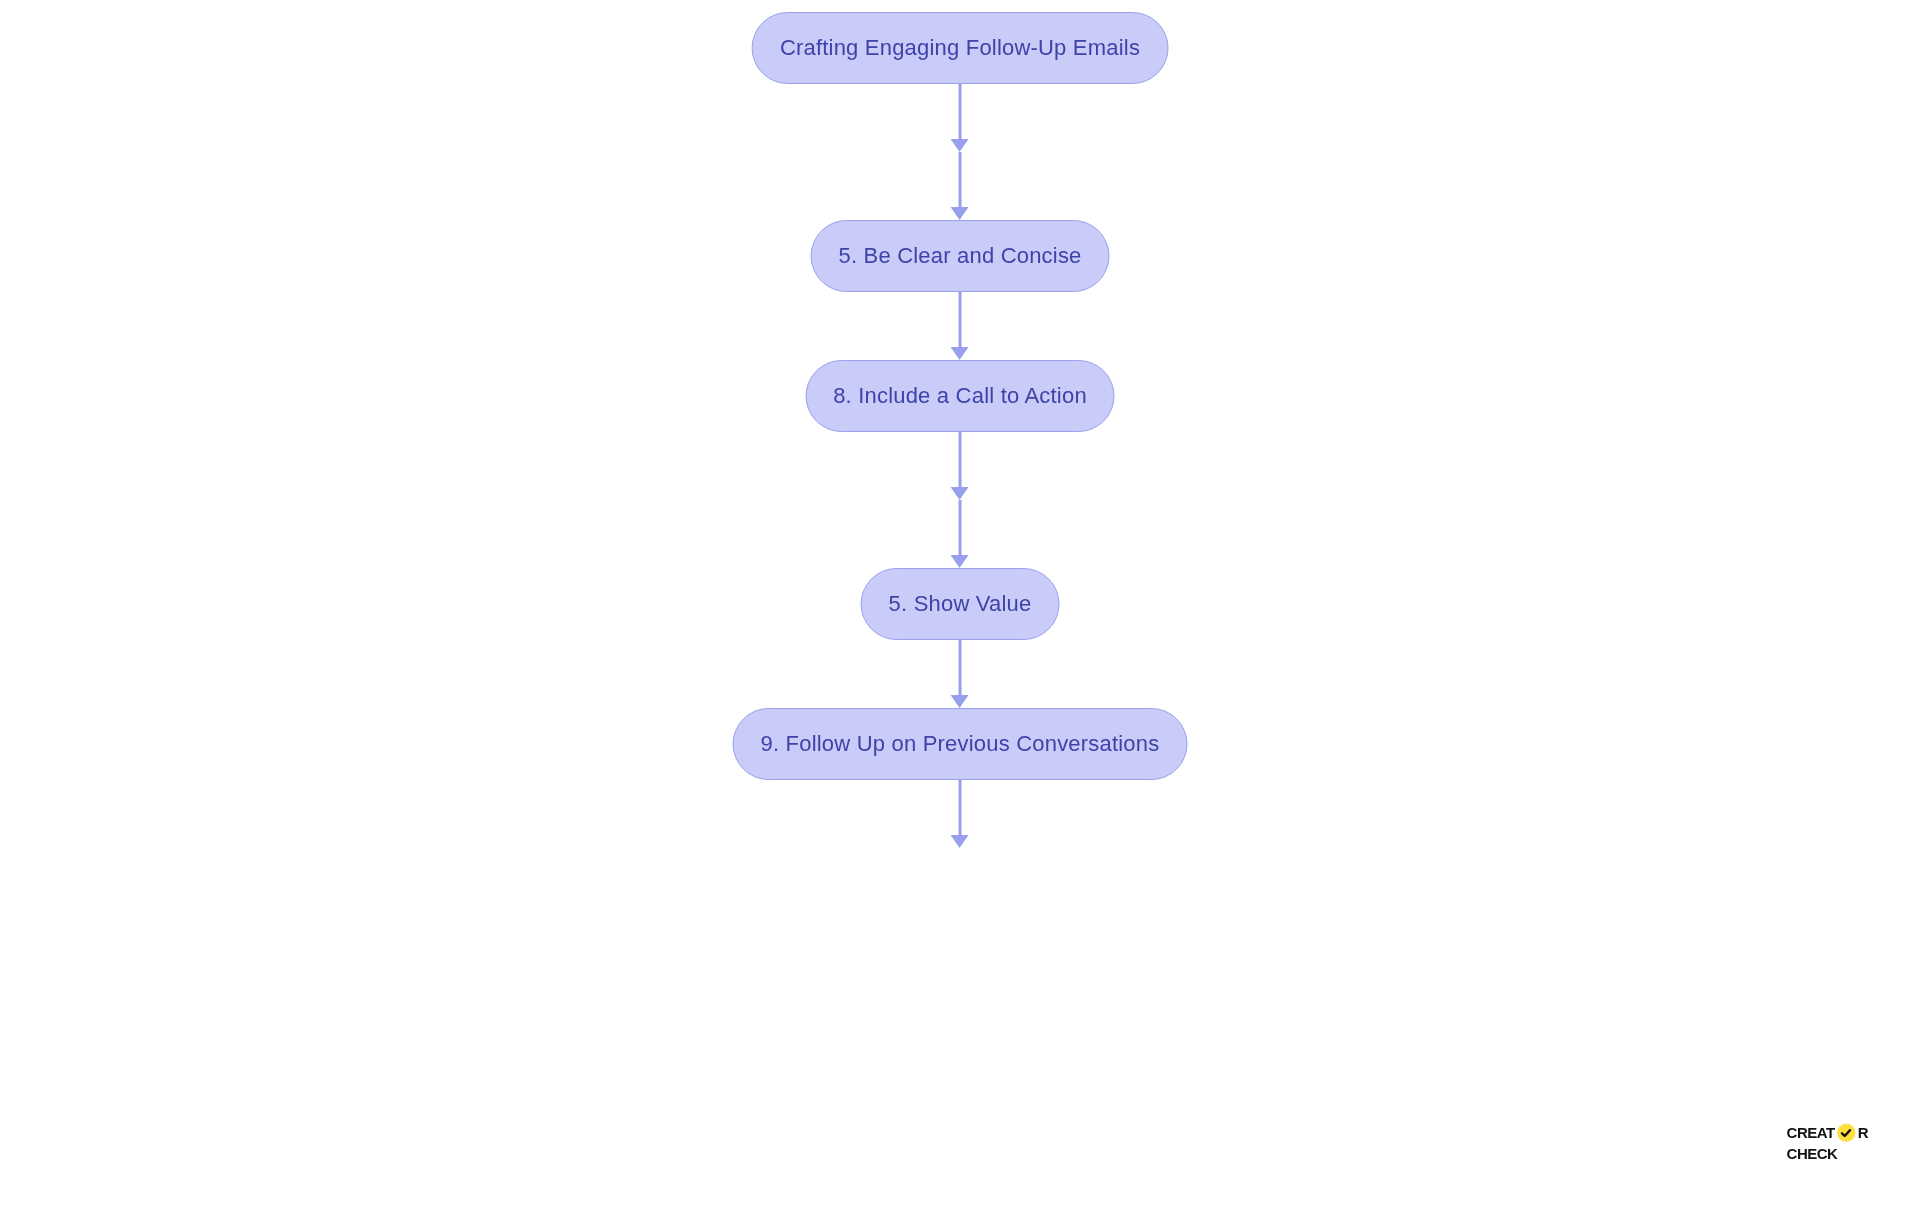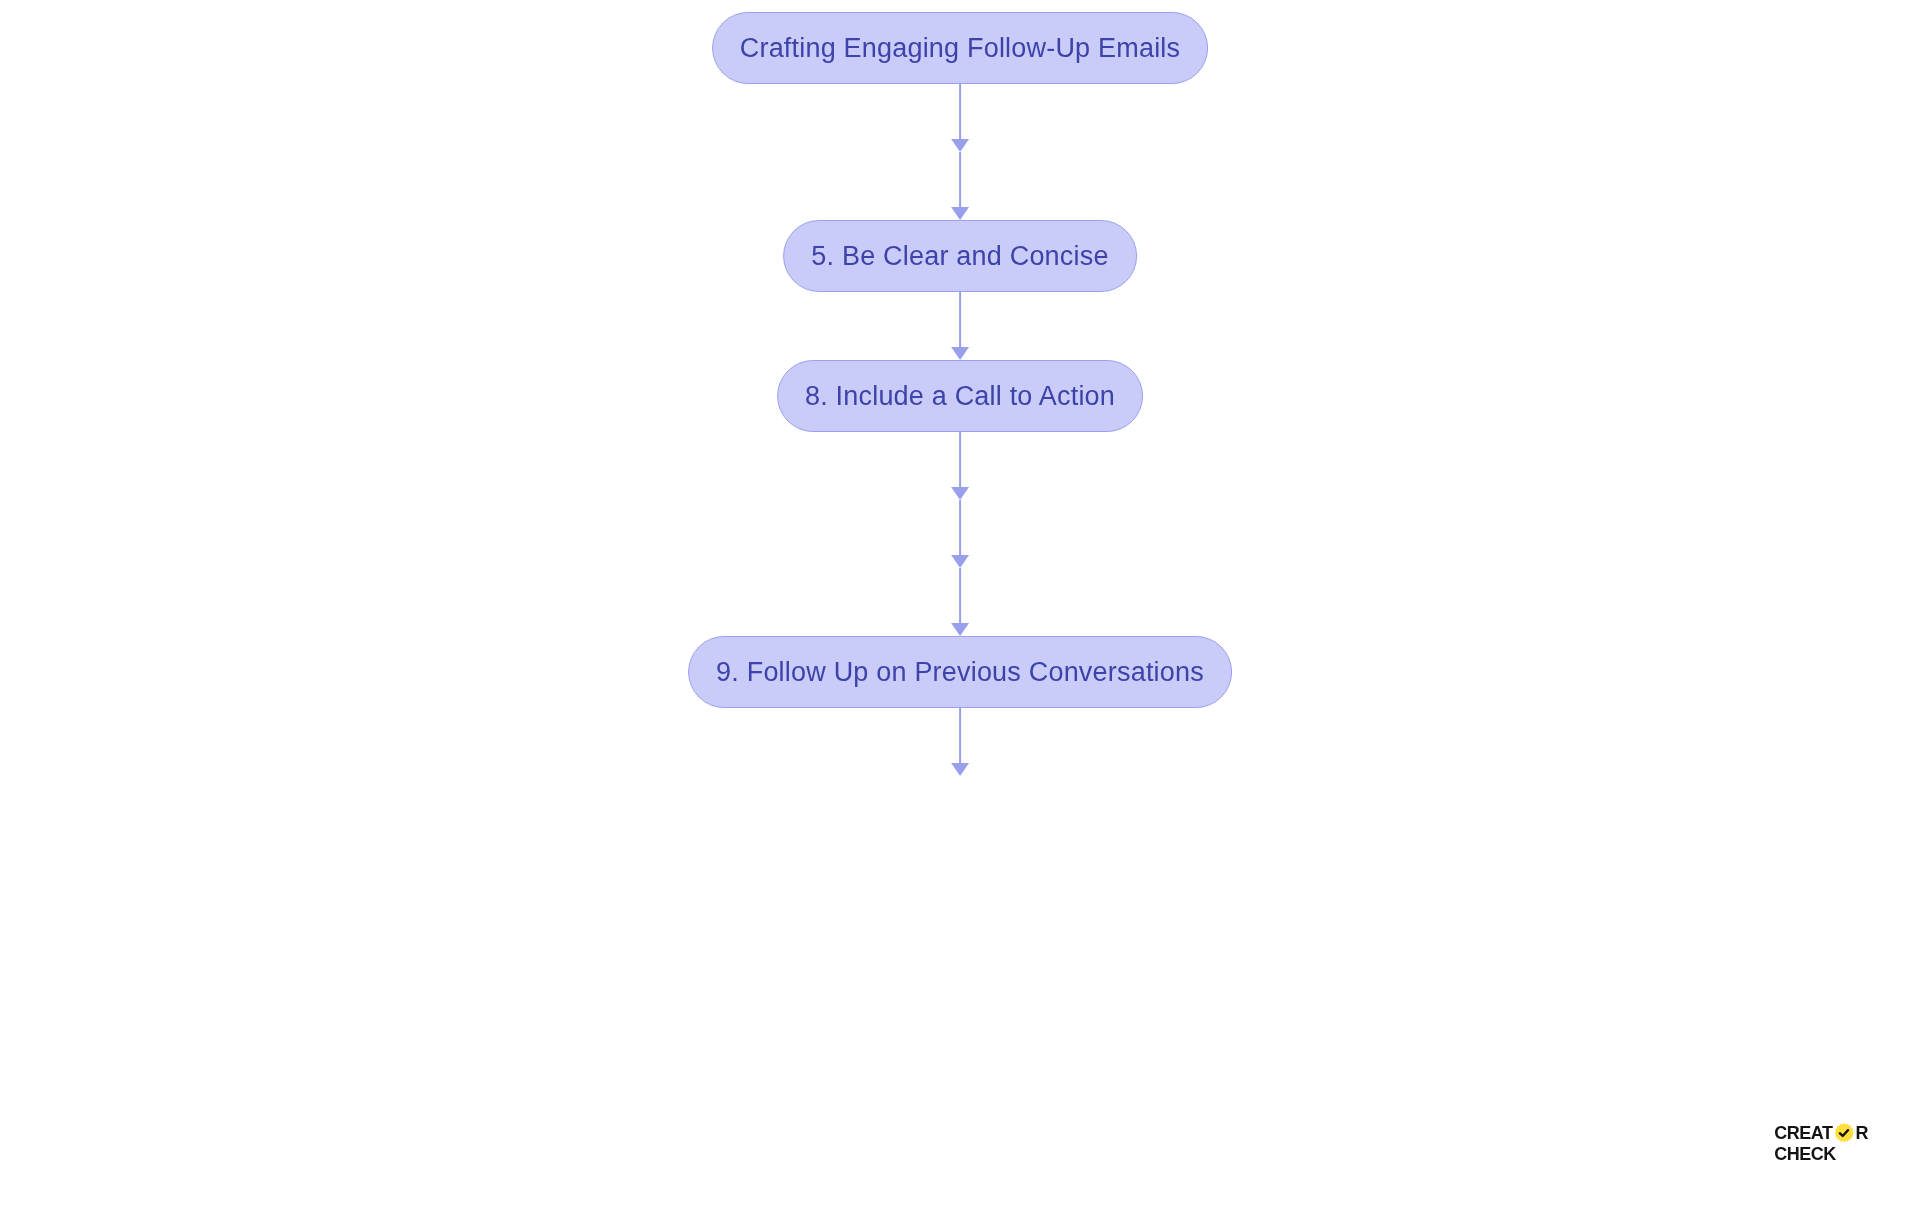--- a/index.html
+++ b/index.html
@@ -34,21 +34,21 @@
   .flow-node {
     height: 72px;
     padding: 0 27px;
     display: flex;
     align-items: center;
     justify-content: center;
     background: var(--node-fill);
     border: 1.5px solid var(--node-border);
     border-radius: 36px;
     color: var(--node-text);
-    font-size: 27px;
+    font-size: 22px;
     letter-spacing: 0.2px;
     white-space: nowrap;
   }
   .flow-arrow {
     height: 68px;
     display: flex;
     flex-direction: column;
     align-items: center;
     justify-content: flex-start;
   }
@@ -63,21 +63,21 @@
     border-left: 9px solid transparent;
     border-right: 9px solid transparent;
     border-top: 13px solid var(--arrow);
   }
   .watermark {
     position: absolute;
     top: 1122px;
     right: 52px;
     color: var(--logo-text);
     font-weight: bold;
-    font-size: 18px;
+    font-size: 15px;
     line-height: 20px;
     letter-spacing: -0.5px;
   }
   .watermark .row {
     display: flex;
     align-items: center;
   }
   .watermark .badge {
     width: 22px;
     height: 22px;
@@ -124,20 +124,23 @@
       <div class="shaft"></div>
       <div class="head"></div>
     </div>
 
 
     <div class="flow-arrow">
       <div class="shaft"></div>
       <div class="head"></div>
     </div>
 
+    <div class="flow-node">
+      <span>5. Show Value</span>
+    </div>
 
     <div class="flow-arrow">
       <div class="shaft"></div>
       <div class="head"></div>
     </div>
 
     <div class="flow-node">
       <span>9. Follow Up on Previous Conversations</span>
     </div>
 

